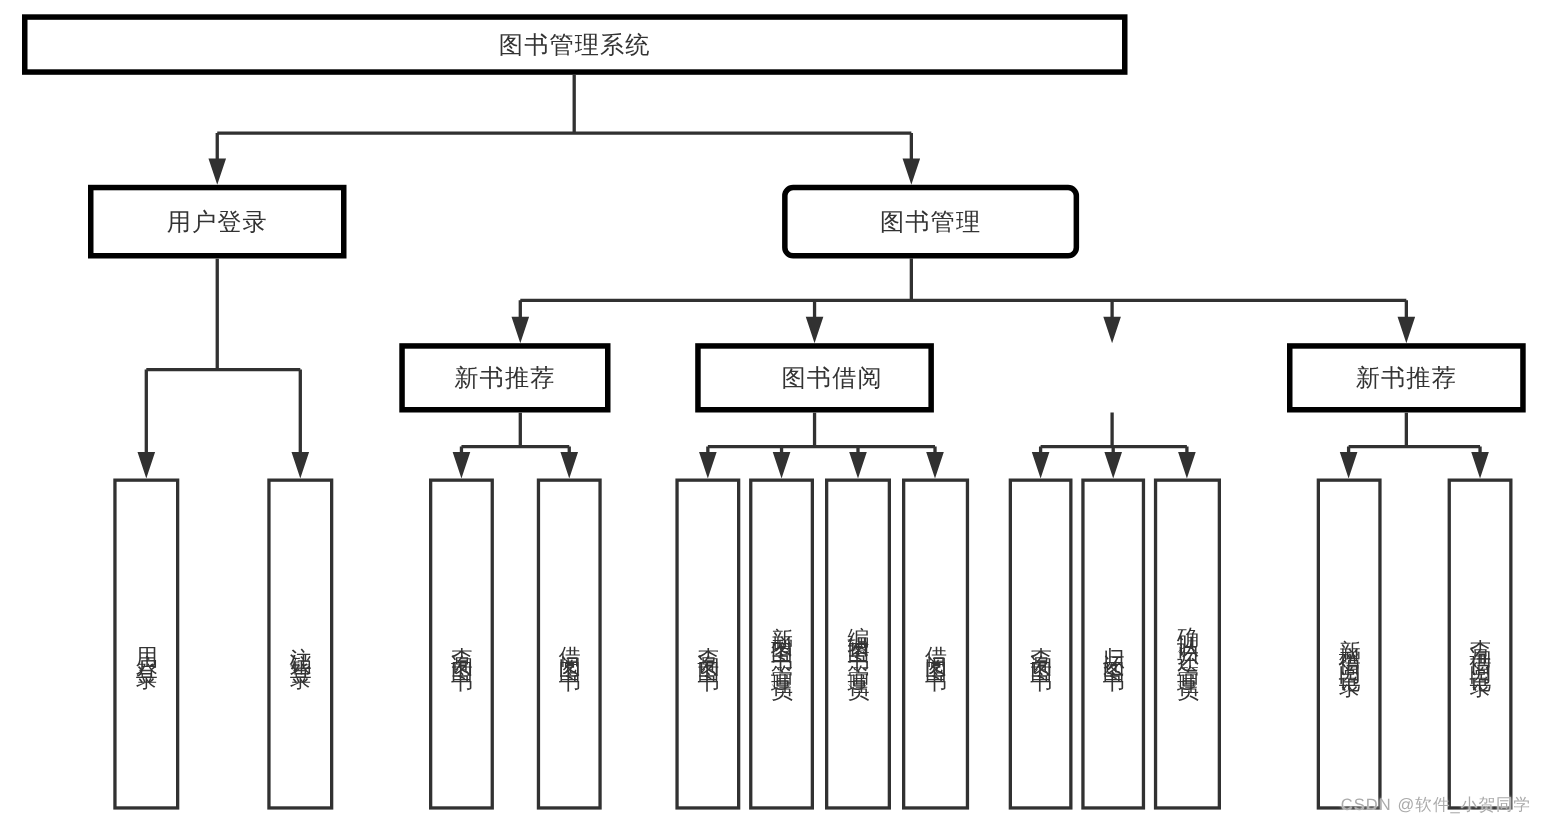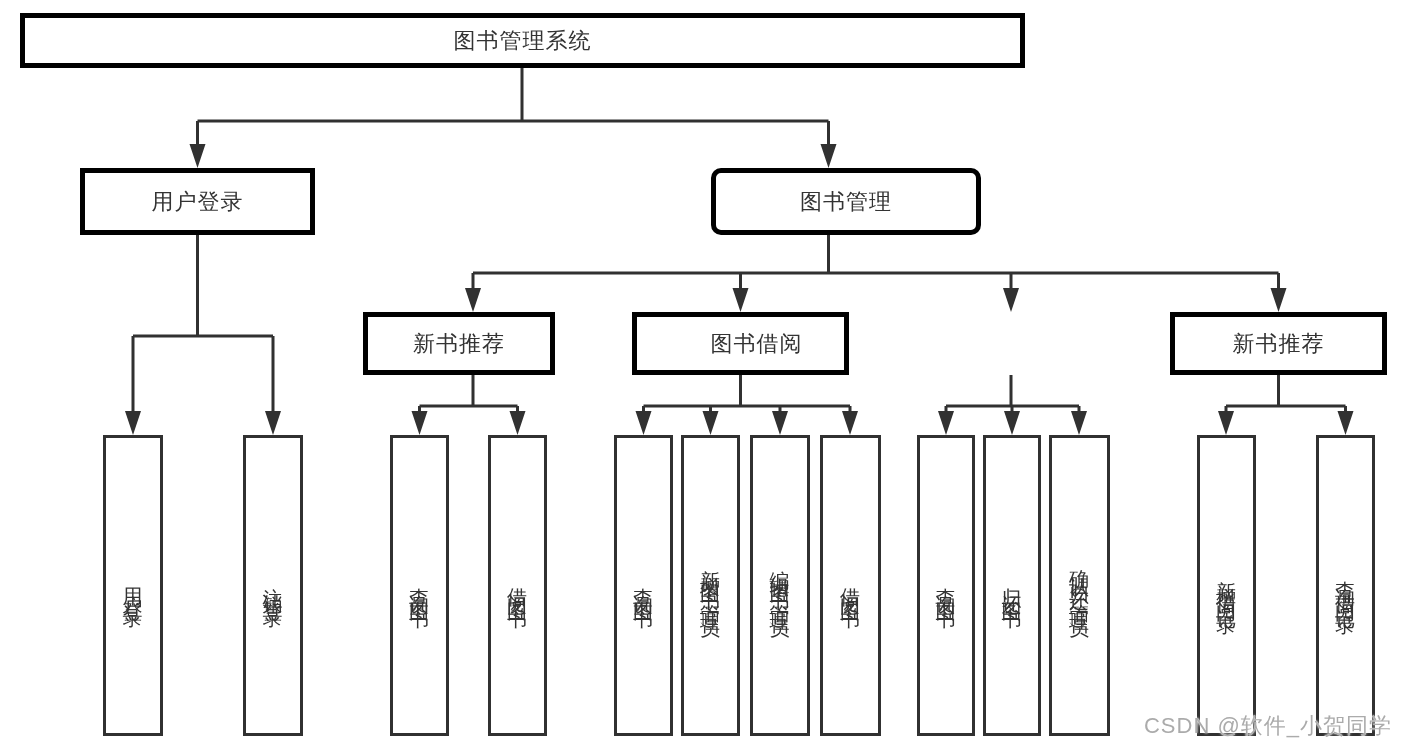--- a/index.html
+++ b/index.html
@@ -44,21 +44,21 @@
     text-orientation: mixed;
     font-size: 20px;
     line-height: 1;
     letter-spacing: 7px;
     white-space: nowrap;
   }
   .watermark {
     position: absolute;
     right: 13px;
     bottom: 6px;
-    font-size: 22px;
+    font-size: 15px;
     color: #ababab;
     letter-spacing: 1px;
     text-shadow: 0 0 3px #ffffff, 0 0 1px #ffffff;
     white-space: nowrap;
   }
 </style>
 </head>
 <body>
 
 <div class="stage">

